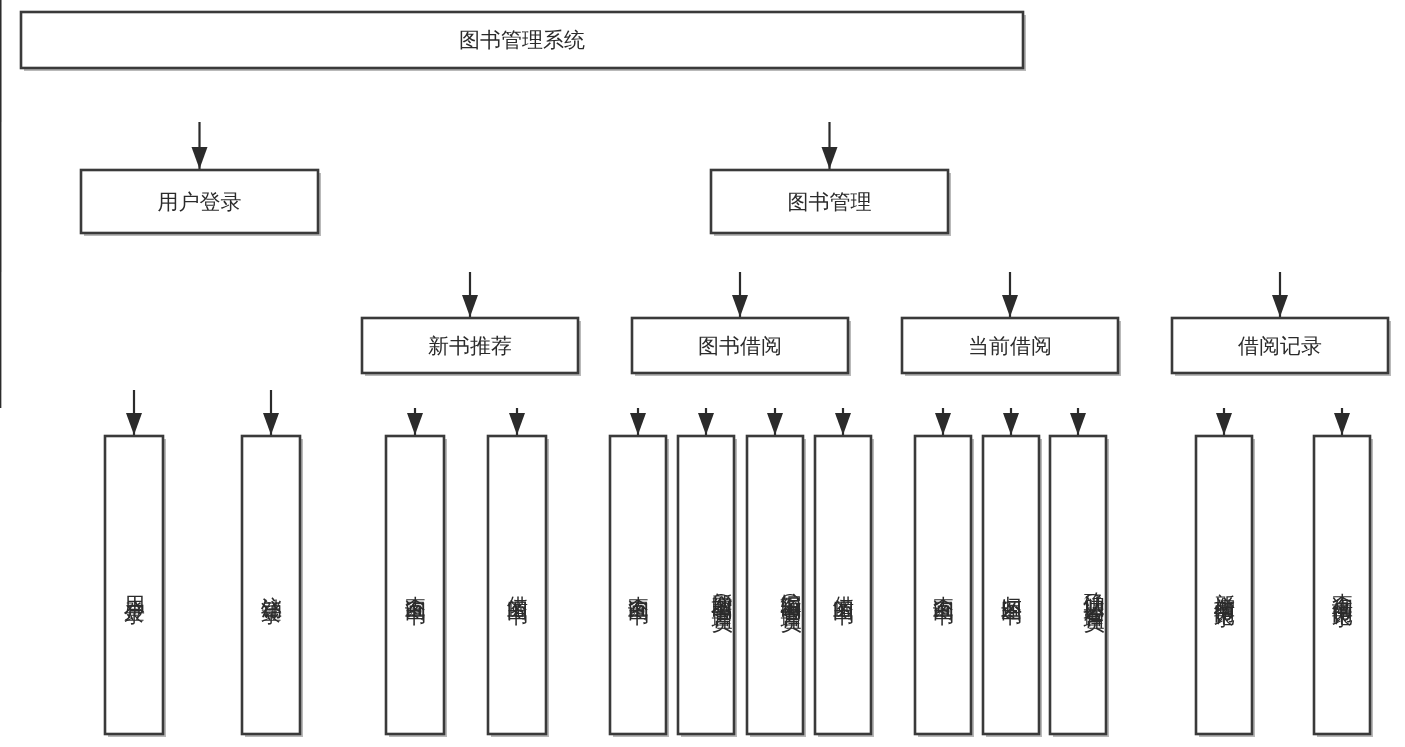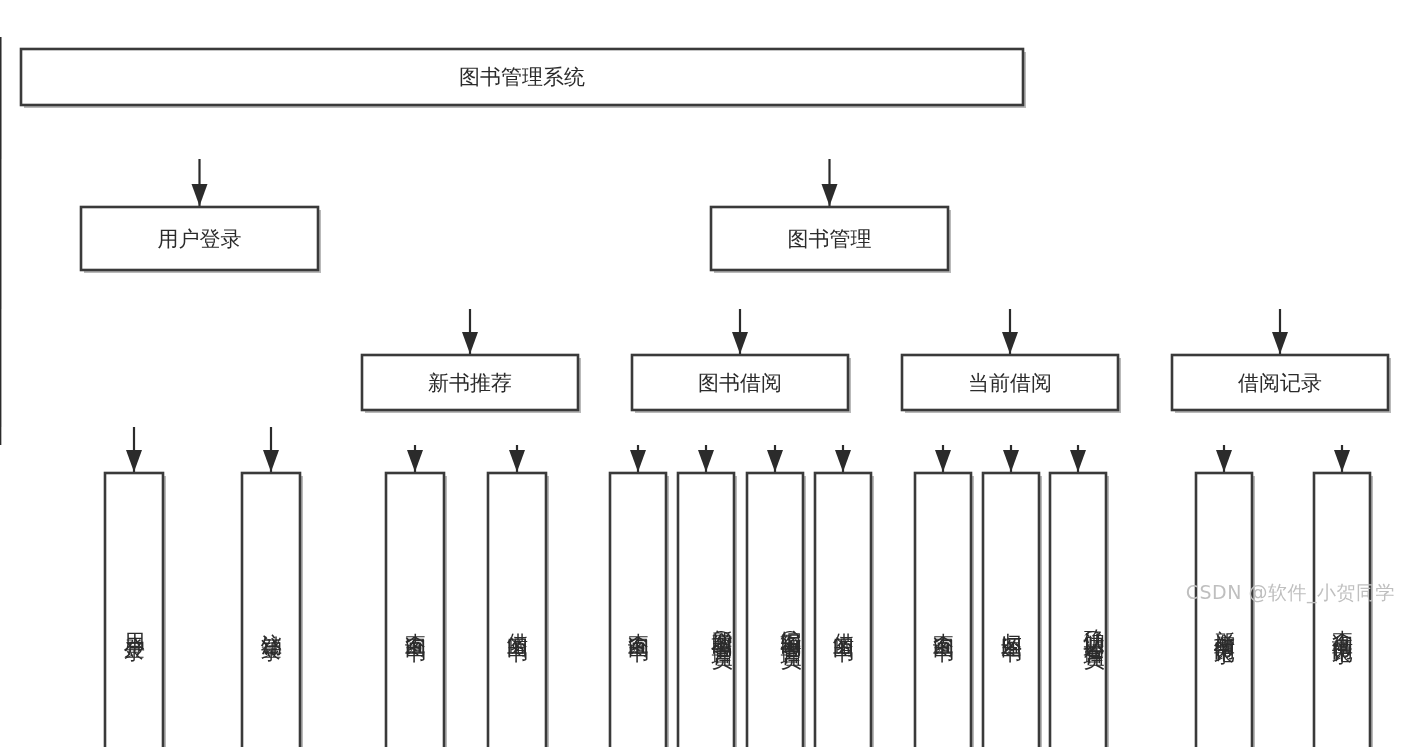--- a/index.html
+++ b/index.html
@@ -12,21 +12,20 @@
     width: 1405px;
     height: 747px;
     overflow: hidden;
     font-family: "DejaVu Sans", "Liberation Sans", sans-serif;
   }
   #diagram-root {
     position: relative;
     width: 1405px;
     height: 573px;
     background: #ffffff;
-    margin-top: 37px;
   }
   svg.diagram-canvas {
     position: absolute;
     left: 0;
     top: 0;
     width: 1405px;
     height: 747px;
   }
   .node-box {
     fill: #ffffff;
@@ -203,14 +202,13 @@
       <div class="vlabel top" style="left: 678px; top: 442px; width: 56px; height: 292px;">新增图书（管理员）</div>
       <div class="vlabel top" style="left: 747px; top: 442px; width: 56px; height: 292px;">编辑图书（管理员）</div>
       <div class="vlabel center" style="left: 815px; top: 436px; width: 56px; height: 298px;">借阅图书</div>
       <div class="vlabel center" style="left: 915px; top: 436px; width: 56px; height: 298px;">查询图书</div>
       <div class="vlabel center" style="left: 983px; top: 436px; width: 56px; height: 298px;">归还图书</div>
       <div class="vlabel top" style="left: 1050px; top: 442px; width: 56px; height: 292px;">确认归还（管理员）</div>
       <div class="vlabel center" style="left: 1196px; top: 436px; width: 56px; height: 298px;">新增借阅记录</div>
       <div class="vlabel center" style="left: 1314px; top: 436px; width: 56px; height: 298px;">查询借阅记录</div>
     </div>
 
-  <div class="watermark-text">CSDN @软件_小贺同学</div>
 </div>
 
 </body></html>

